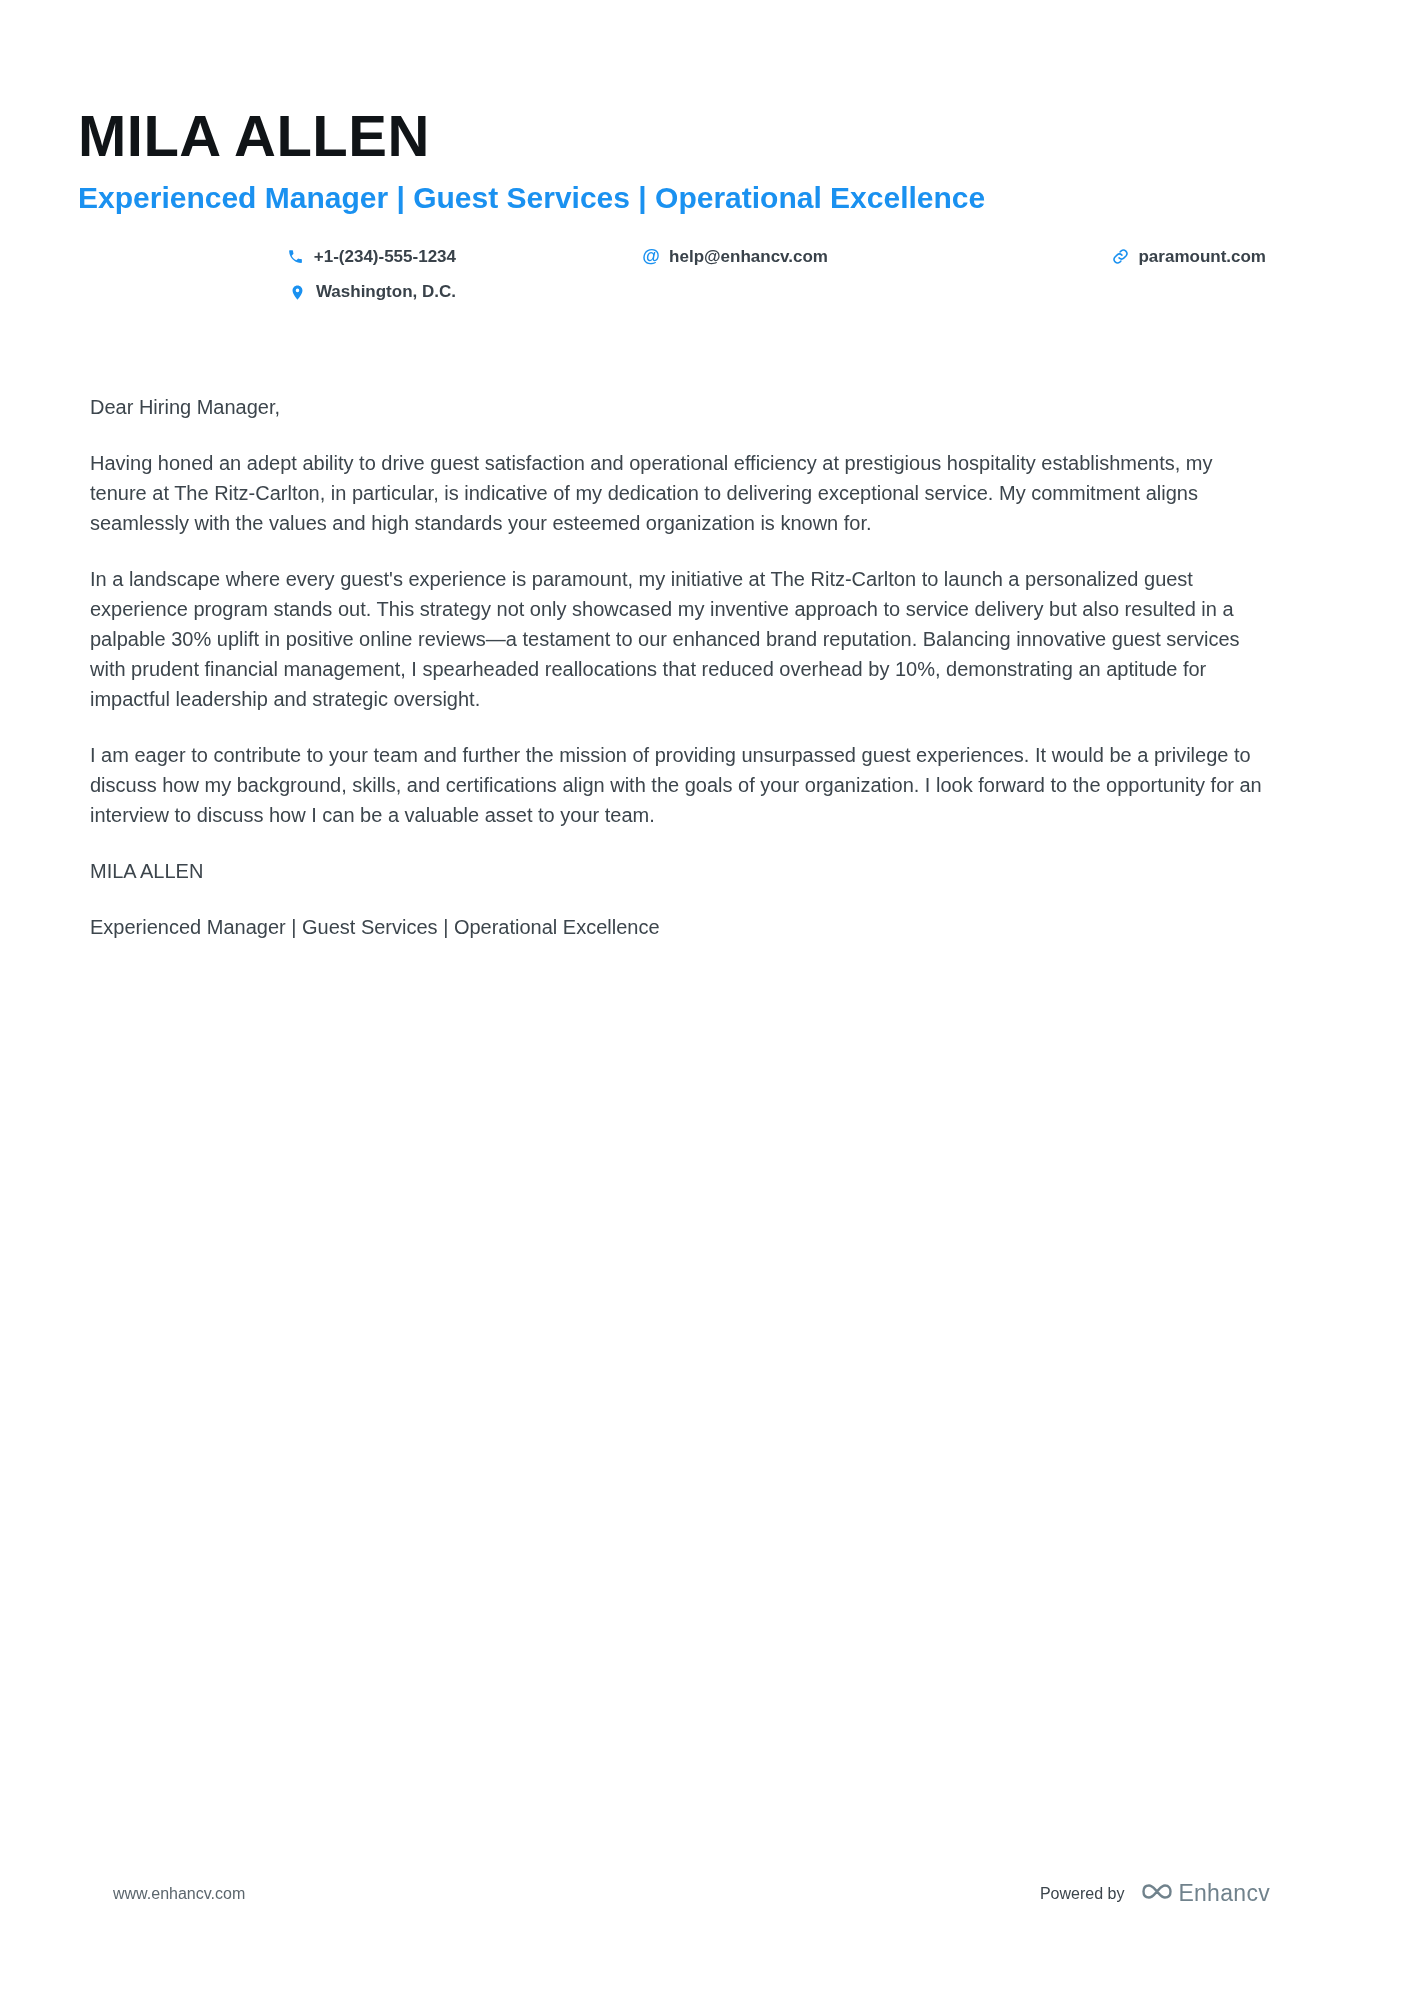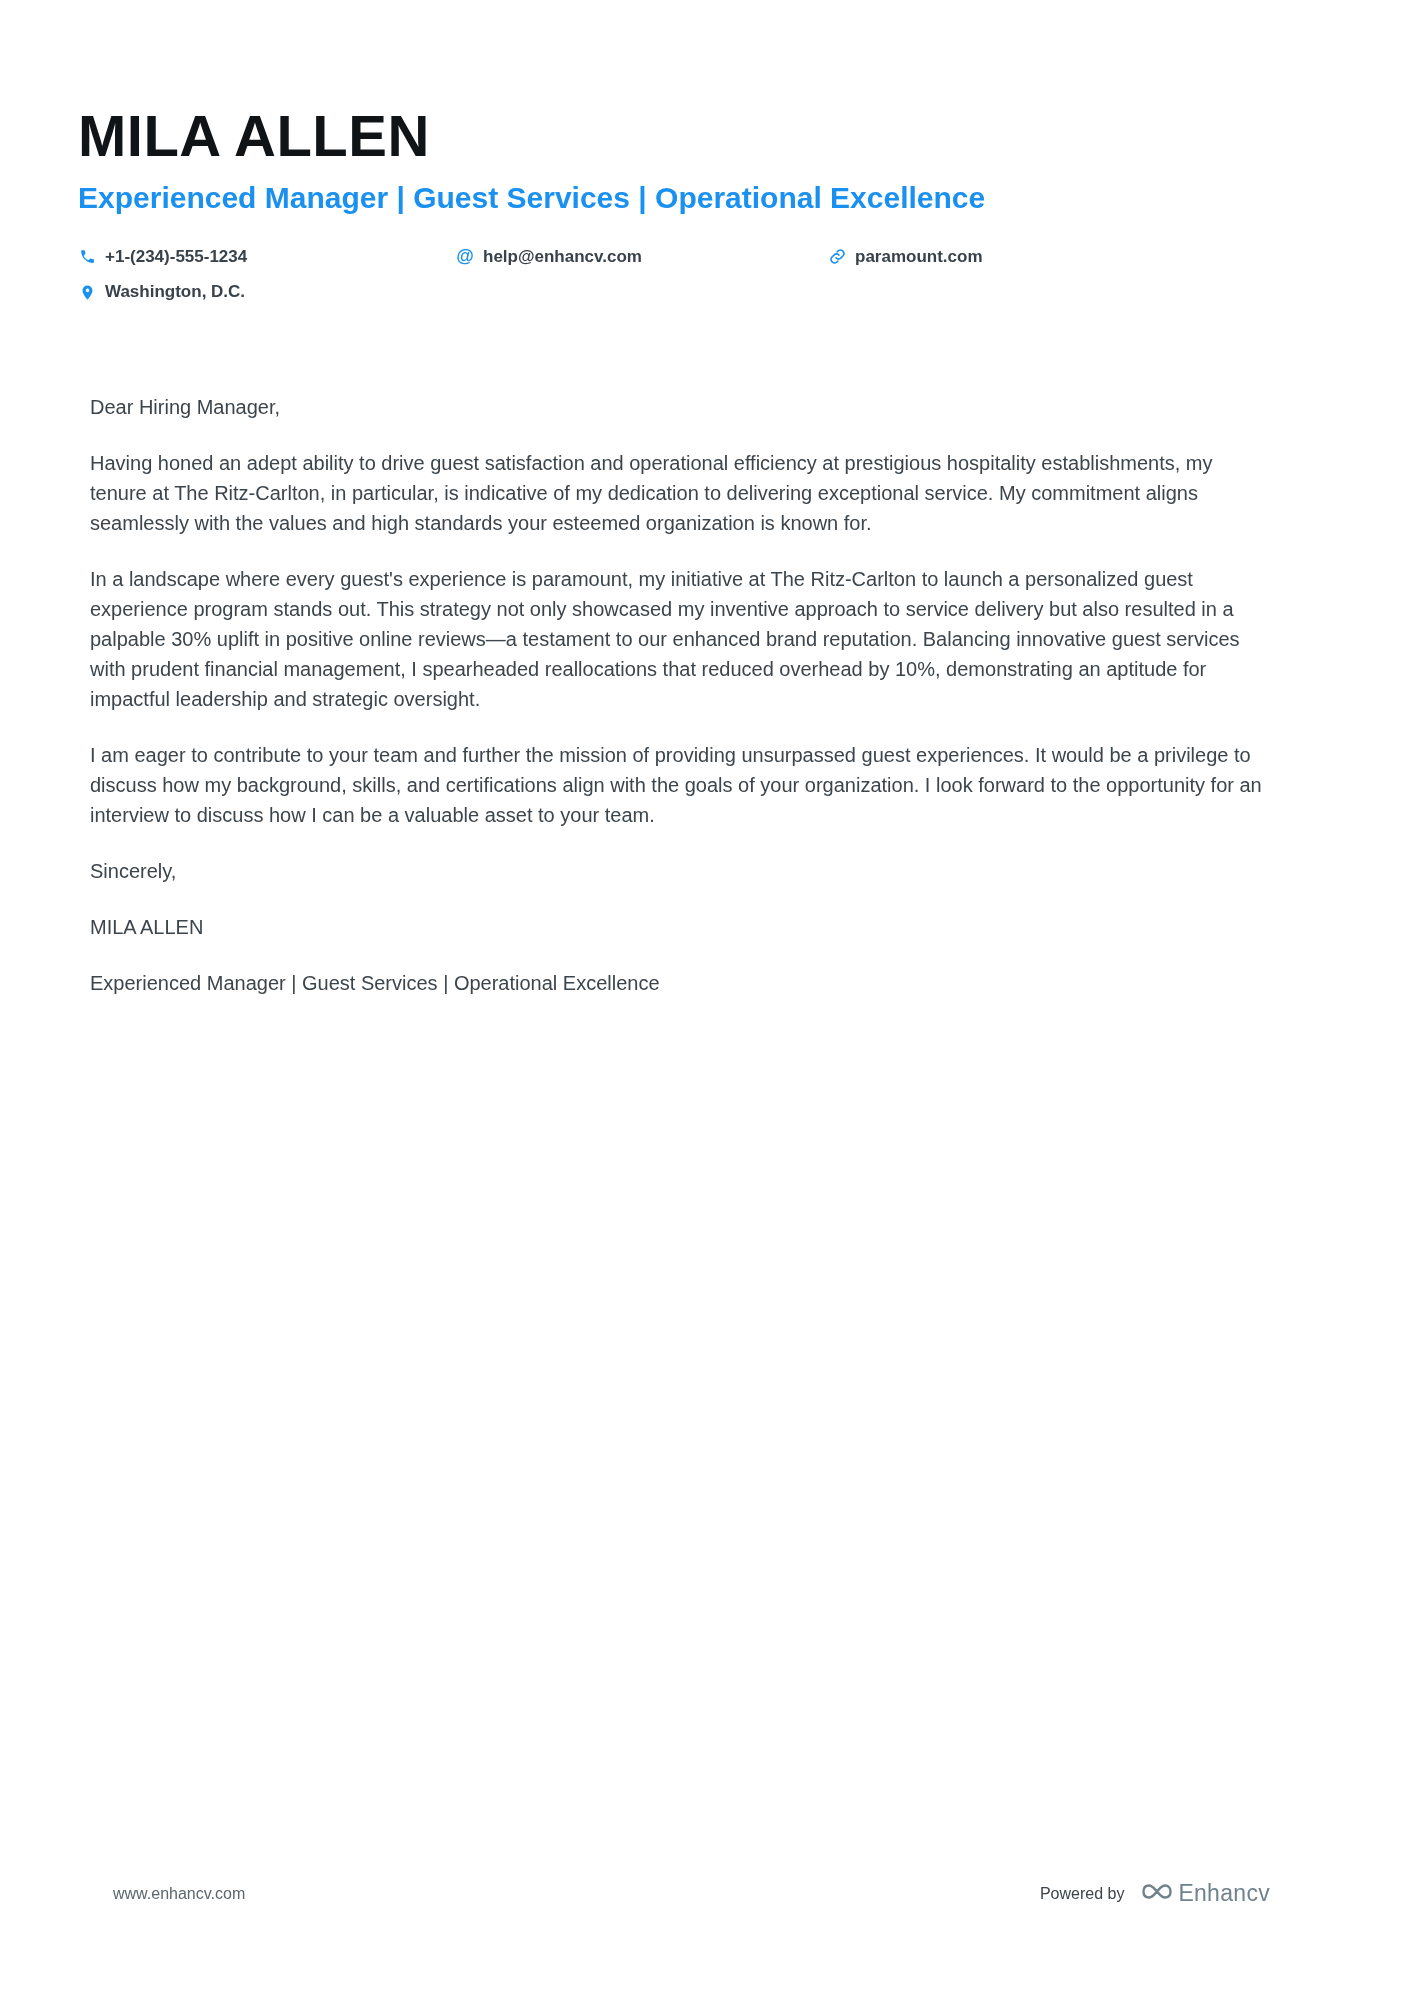--- a/index.html
+++ b/index.html
@@ -34,20 +34,21 @@
     row-gap:15px;
     align-items:center;
   }
   .contact {
     display:flex;
     align-items:center;
     gap:9px;
     font-size:17px;
     font-weight:700;
     color:#39424a;
+    justify-content:flex-end;
   }
   .contact .ic { display:inline-flex; width:18px; justify-content:center; flex:0 0 auto; }
   .at-glyph { color:#1a91f0; font-weight:700; font-size:18px; }
 
   .section { margin-top:90px; }
   .section-title {
     font-size:40px;
     font-weight:800;
     letter-spacing:0.5px;
     color:#101417;
@@ -118,21 +119,20 @@
     </div>
   </div>
 
   <div class="section">
 
     <div class="letter">
       <p>Dear Hiring Manager,</p>
       <p>Having honed an adept ability to drive guest satisfaction and operational efficiency at prestigious hospitality establishments, my tenure at The Ritz-Carlton, in particular, is indicative of my dedication to delivering exceptional service. My commitment aligns seamlessly with the values and high standards your esteemed organization is known for.</p>
       <p>In a landscape where every guest's experience is paramount, my initiative at The Ritz-Carlton to launch a personalized guest experience program stands out. This strategy not only showcased my inventive approach to service delivery but also resulted in a palpable 30% uplift in positive online reviews—a testament to our enhanced brand reputation. Balancing innovative guest services with prudent financial management, I spearheaded reallocations that reduced overhead by 10%, demonstrating an aptitude for impactful leadership and strategic oversight.</p>
       <p>I am eager to contribute to your team and further the mission of providing unsurpassed guest experiences. It would be a privilege to discuss how my background, skills, and certifications align with the goals of your organization. I look forward to the opportunity for an interview to discuss how I can be a valuable asset to your team.</p>
-      <p>Sincerely,</p>
       <p class="sig-name">MILA ALLEN</p>
       <p class="sig-title">Experienced Manager | Guest Services | Operational Excellence</p>
     </div>
   </div>
 
 </div>
 
 <div class="footer">
   <span class="site">www.enhancv.com</span>
   <div class="powered">

